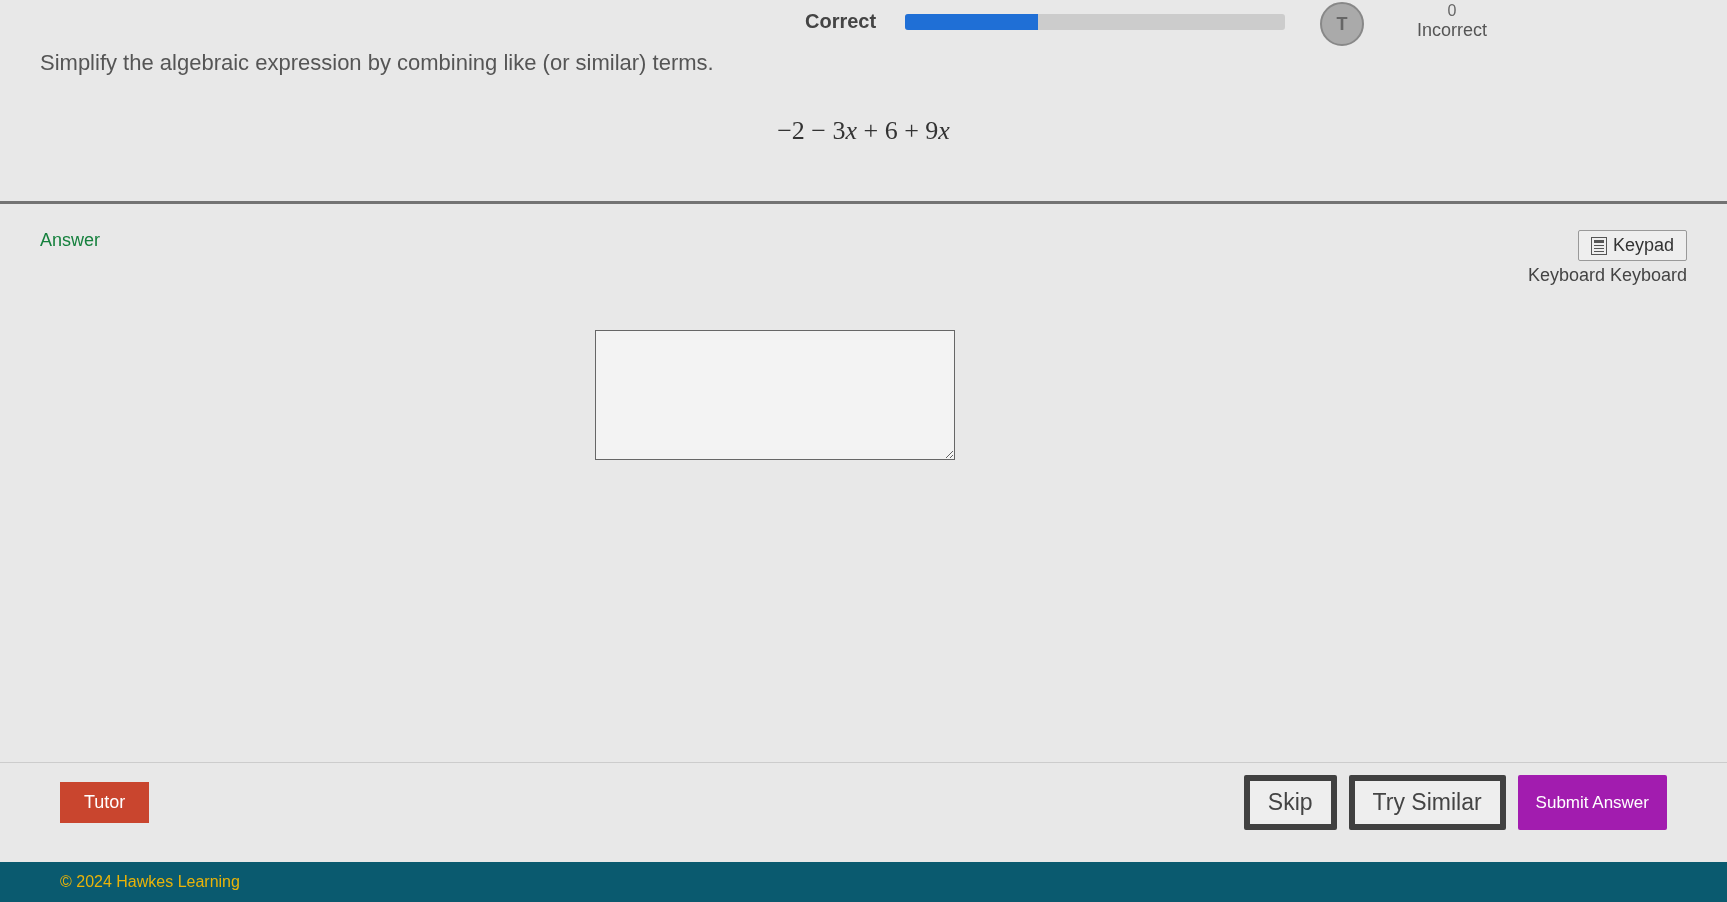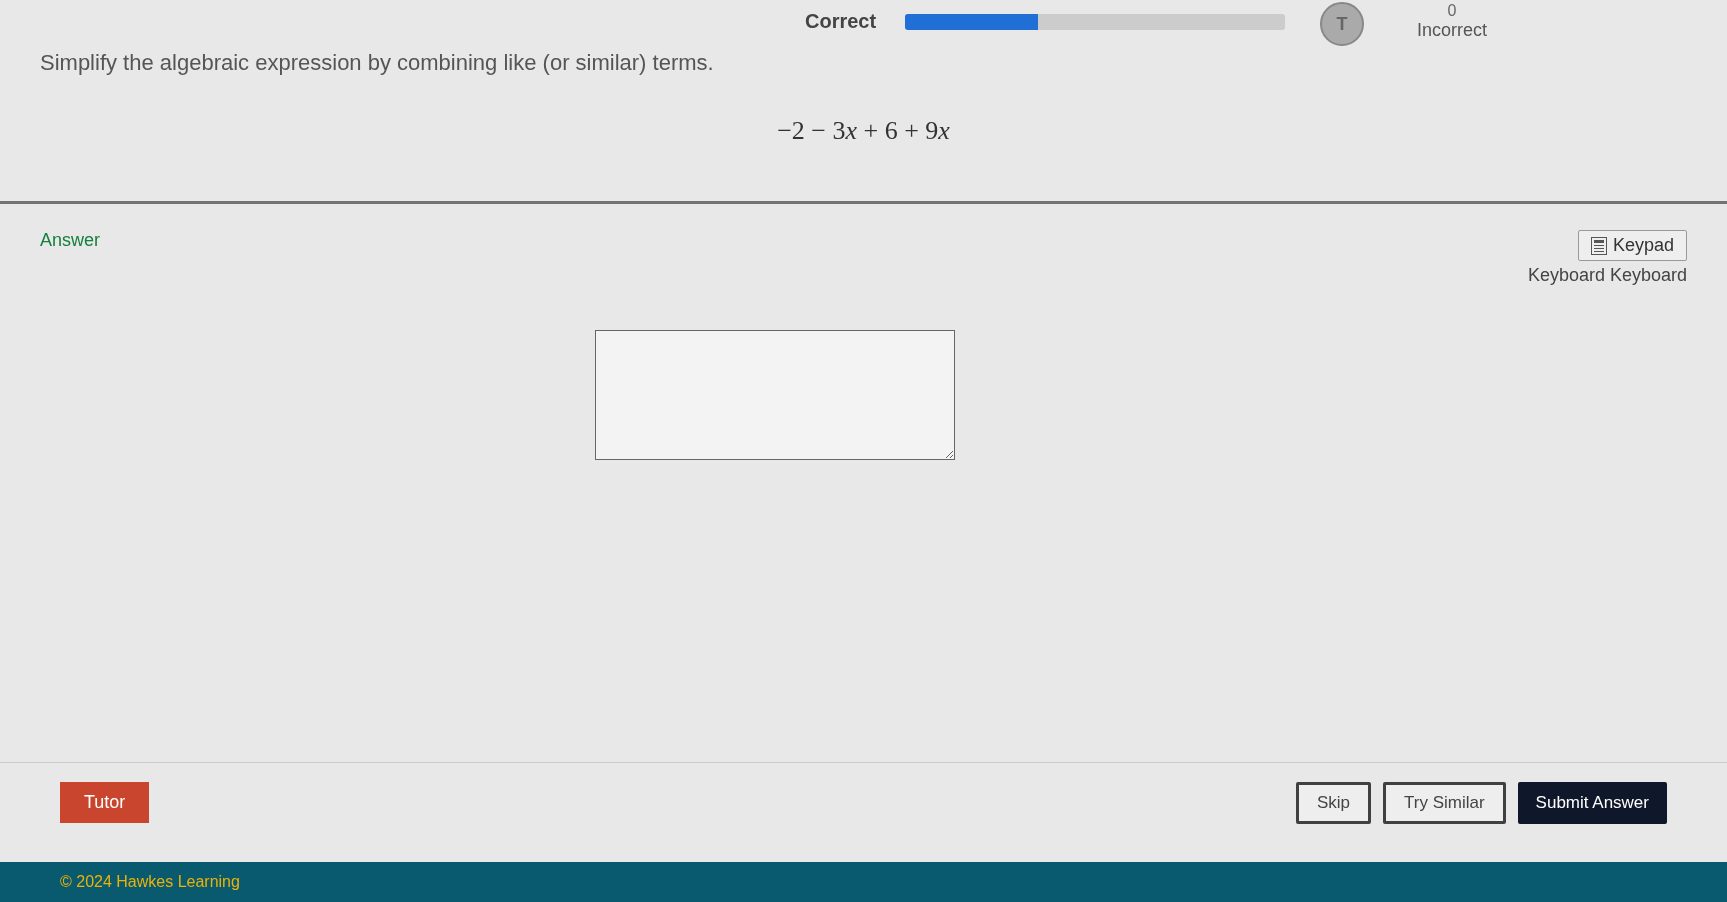--- a/index.html
+++ b/index.html
@@ -169,29 +169,29 @@
     font-size: 18px;
     cursor: pointer;
     border-radius: 0;
   }
   .right-btns {
     display: flex;
     gap: 12px;
   }
   .skip-btn, .trysimilar-btn {
     background: #eee;
-    border: 3px solid #404040;
+    border: 6px solid #404040;
     padding: 8px 18px;
-    font-size: 17px;
+    font-size: 23px;
     color: #444;
     cursor: pointer;
     border-radius: 2px;
   }
   .submit-btn {
-    background: #0f172a;
+    background: #a21caf;
     color: #fff;
     border: none;
     padding: 8px 18px;
     font-size: 17px;
     cursor: pointer;
     border-radius: 2px;
   }
   .footer {
     position: absolute;
     bottom: 0;

